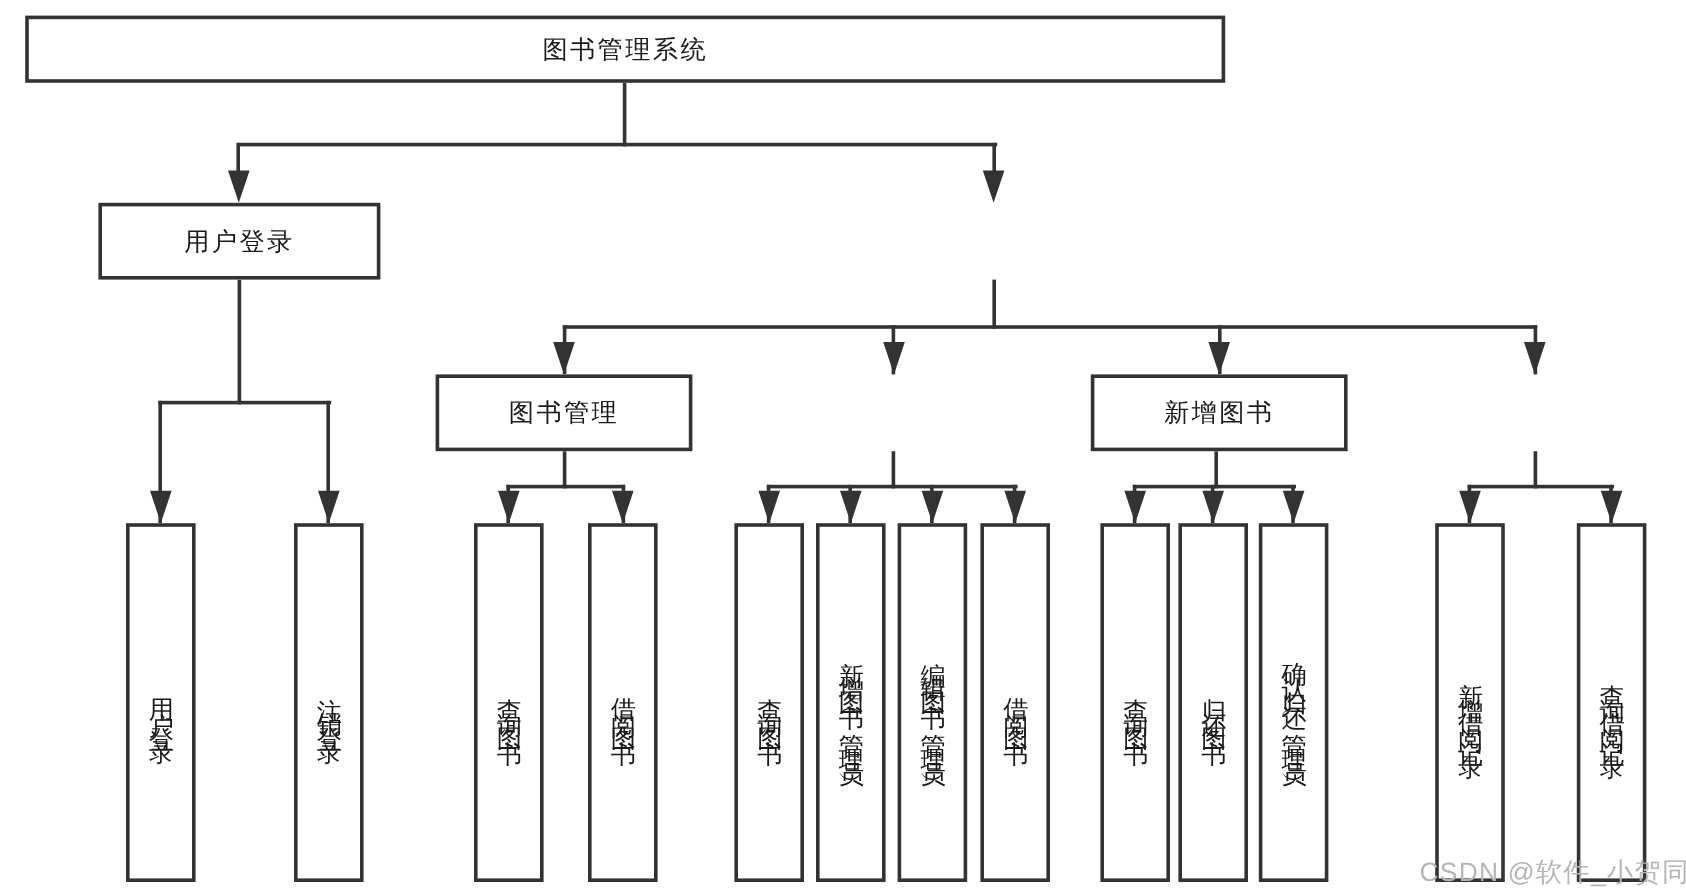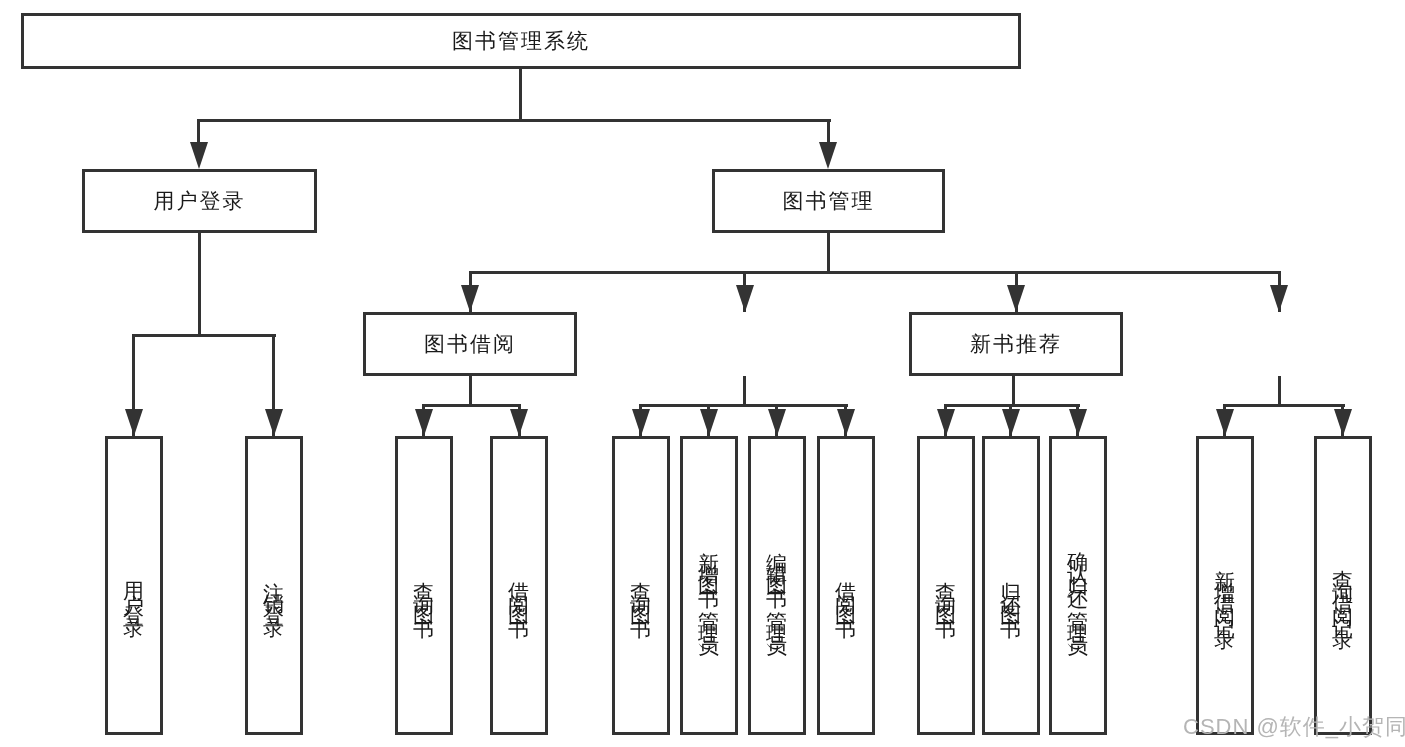--- a/index.html
+++ b/index.html
@@ -67,42 +67,41 @@
   <div class="box" style="left:21px;top:13px;width:1000px;height:56px;">图书管理系统</div>
 
   <div class="vline" style="left:519px;top:68px;height:54px;"></div>
   <div class="hline" style="left:198px;top:119px;width:633px;"></div>
   <div class="vline" style="left:197px;top:119px;height:30px;"></div>
   <div class="arrow" style="left:190px;top:142px;"></div>
   <div class="vline" style="left:827px;top:119px;height:30px;"></div>
   <div class="arrow" style="left:819px;top:142px;"></div>
 
   <div class="box" style="left:82px;top:169px;width:235px;height:64px;">用户登录</div>
-  <div class="box" style="left:712px;top:169px;width:233px;height:64px;">图书管理</div>
 
   <div class="vline" style="left:198px;top:233px;height:104px;"></div>
   <div class="hline" style="left:132px;top:334px;width:144px;"></div>
   <div class="vline" style="left:132px;top:334px;height:102px;"></div>
   <div class="arrow" style="left:125px;top:409px;"></div>
   <div class="vline" style="left:272px;top:334px;height:102px;"></div>
   <div class="arrow" style="left:265px;top:409px;"></div>
 
   <div class="vline" style="left:827px;top:233px;height:41px;"></div>
   <div class="hline" style="left:469px;top:271px;width:812px;"></div>
   <div class="vline" style="left:469px;top:271px;height:41px;"></div>
   <div class="arrow" style="left:461px;top:285px;"></div>
   <div class="vline" style="left:743px;top:271px;height:41px;"></div>
   <div class="arrow" style="left:736px;top:285px;"></div>
   <div class="vline" style="left:1015px;top:271px;height:41px;"></div>
   <div class="arrow" style="left:1007px;top:285px;"></div>
   <div class="vline" style="left:1278px;top:271px;height:41px;"></div>
   <div class="arrow" style="left:1270px;top:285px;"></div>
 
-  <div class="box" style="left:363px;top:312px;width:214px;height:64px;">图书借阅</div>
-  <div class="box" style="left:909px;top:312px;width:214px;height:64px;">新书推荐</div>
+  <div class="box" style="left:363px;top:312px;width:214px;height:64px;">图书管理</div>
+  <div class="box" style="left:909px;top:312px;width:214px;height:64px;">新增图书</div>
 
   <div class="vline" style="left:469px;top:376px;height:31px;"></div>
   <div class="hline" style="left:422px;top:404px;width:99px;"></div>
   <div class="vline" style="left:422px;top:404px;height:32px;"></div>
   <div class="arrow" style="left:415px;top:409px;"></div>
   <div class="vline" style="left:518px;top:404px;height:32px;"></div>
   <div class="arrow" style="left:510px;top:409px;"></div>
 
   <div class="vline" style="left:743px;top:376px;height:31px;"></div>
   <div class="hline" style="left:639px;top:404px;width:209px;"></div>

